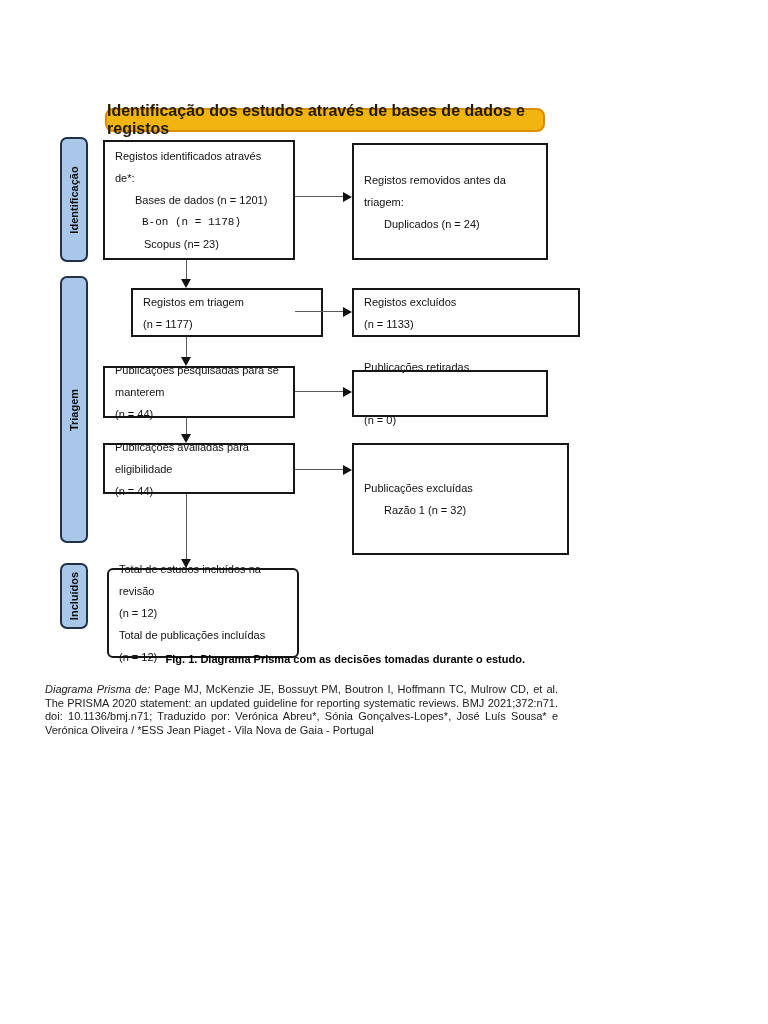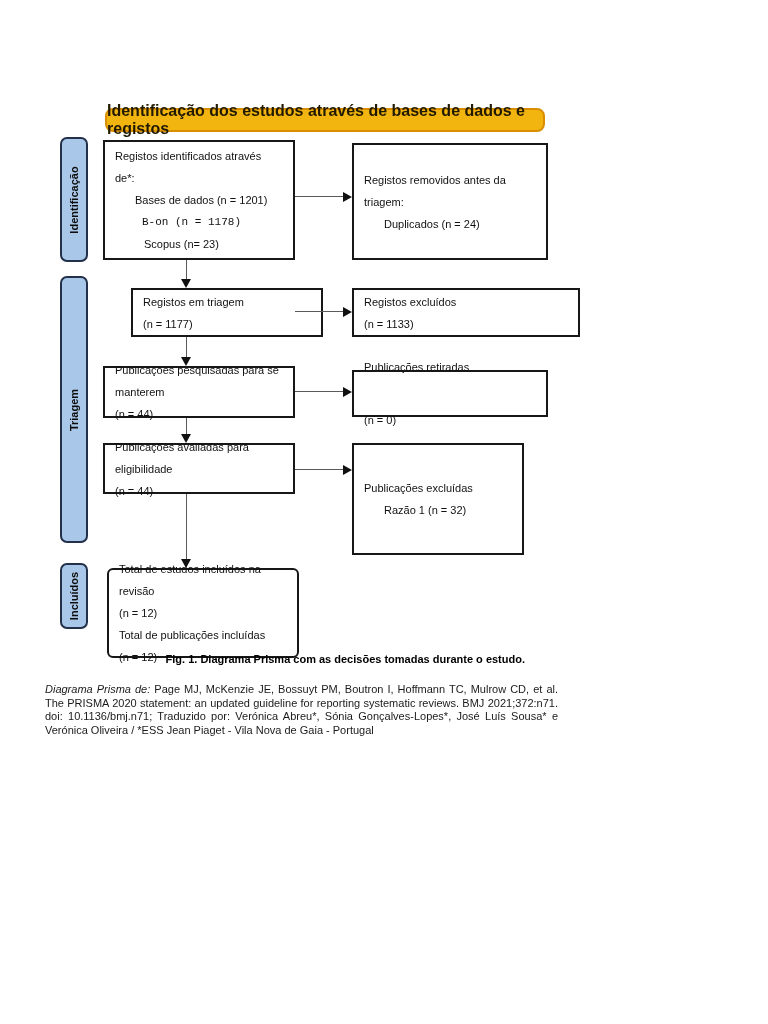--- a/index.html
+++ b/index.html
@@ -111,21 +111,21 @@
   <div class="fbox" style="left:352px;top:288px;width:228px;height:49px;">
     <p>Registos excluídos</p>
     <p>(n = 1133)</p>
   </div>
 
   <div class="fbox" style="left:352px;top:370px;width:196px;height:47px;gap:31px;">
     <p>Publicações retiradas</p>
     <p>(n = 0)</p>
   </div>
 
-  <div class="fbox" style="left:352px;top:443px;width:172px;height:112px;">
+  <div class="fbox" style="left:352px;top:443px;width:217px;height:112px;">
     <p>Publicações excluídas</p>
     <p class="ind1">Razão 1 (n = 32)</p>
   </div>
 
   <div class="hline" style="left:295px;top:196px;width:48px;"></div>
   <div class="head-right" style="left:343px;top:192px;"></div>
 
   <div class="hline" style="left:295px;top:311px;width:48px;"></div>
   <div class="head-right" style="left:343px;top:307px;"></div>
 

